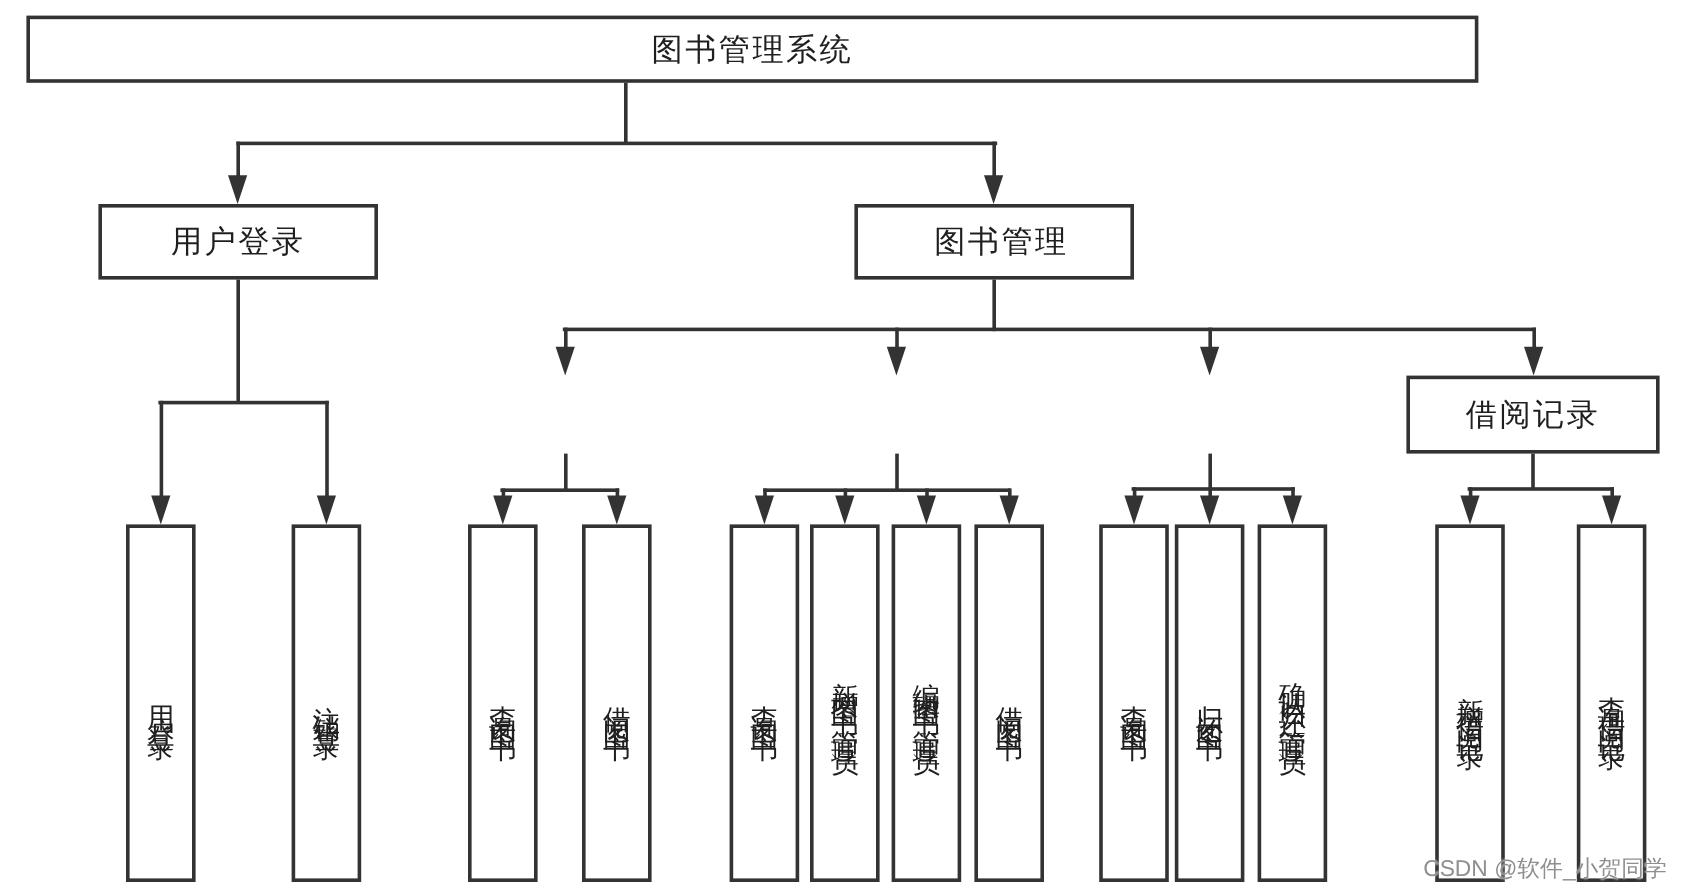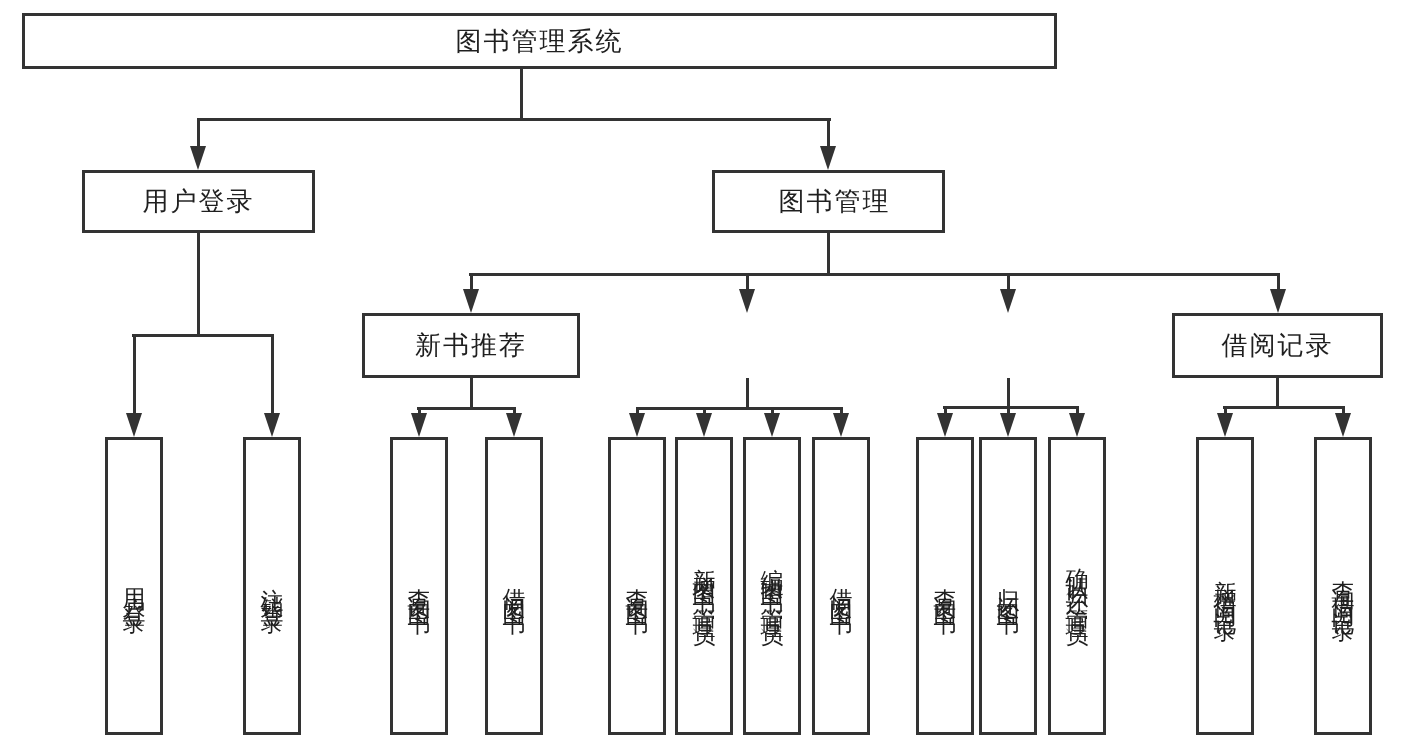--- a/index.html
+++ b/index.html
@@ -51,21 +51,21 @@
     color: #8f8f8f;
     white-space: nowrap;
     text-shadow: 0 0 2px #ffffff;
   }
 </style>
 </head>
 <body>
 
 <div class="canvas">
 
-  <div class="box hbox" style="left:22px; top:13px; width:1035px; height:56px;">图书管理系统</div>
+  <div class="box hbox" style="left:22px; top:13px; width:1210px; height:56px;">图书管理系统</div>
 
   <div class="v" style="left:520px; top:69px; height:51px;"></div>
   <div class="h" style="left:197px; top:118px; width:634px;"></div>
   <div class="v" style="left:197px; top:118px; height:40px;"></div>
   <div class="arr" style="left:190px; top:146px;"></div>
   <div class="v" style="left:827px; top:118px; height:40px;"></div>
   <div class="arr" style="left:820px; top:146px;"></div>
 
   <div class="box hbox" style="left:82px; top:170px; width:233px; height:63px;">用户登录</div>
   <div class="box hbox" style="left:712px; top:170px; width:233px; height:63px;padding-left:12px;">图书管理</div>
@@ -81,21 +81,20 @@
   <div class="h" style="left:469px; top:273px; width:811px;"></div>
   <div class="v" style="left:470px; top:273px; height:28px;"></div>
   <div class="arr" style="left:463px; top:289px;"></div>
   <div class="v" style="left:746px; top:273px; height:28px;"></div>
   <div class="arr" style="left:739px; top:289px;"></div>
   <div class="v" style="left:1007px; top:273px; height:28px;"></div>
   <div class="arr" style="left:1000px; top:289px;"></div>
   <div class="v" style="left:1277px; top:273px; height:28px;"></div>
   <div class="arr" style="left:1270px; top:289px;"></div>
 
-  <div class="box hbox" style="left:362px; top:313px; width:218px; height:65px;">新书推荐</div>
   <div class="box hbox" style="left:1172px; top:313px; width:211px; height:65px;">借阅记录</div>
 
   <div class="v" style="left:470px; top:378px; height:31px;"></div>
   <div class="h" style="left:417px; top:407px; width:99px;"></div>
   <div class="v" style="left:418px; top:407px; height:20px;"></div>
   <div class="arr" style="left:411px; top:413px;"></div>
   <div class="v" style="left:513px; top:407px; height:20px;"></div>
   <div class="arr" style="left:506px; top:413px;"></div>
 
   <div class="v" style="left:746px; top:378px; height:31px;"></div>
@@ -136,14 +135,15 @@
   <div class="box leaf" style="left:743px; top:437px; width:58px; height:298px;">编辑图书（管理员）</div>
   <div class="box leaf" style="left:812px; top:437px; width:58px; height:298px;">借阅图书</div>
 
   <div class="box leaf" style="left:916px; top:437px; width:58px; height:298px;">查询图书</div>
   <div class="box leaf" style="left:979px; top:437px; width:58px; height:298px;">归还图书</div>
   <div class="box leaf" style="left:1048px; top:437px; width:58px; height:298px;">确认归还（管理员）</div>
 
   <div class="box leaf" style="left:1196px; top:437px; width:58px; height:298px;">新增借阅记录</div>
   <div class="box leaf" style="left:1314px; top:437px; width:58px; height:298px;">查询借阅记录</div>
 
+  <div class="watermark">CSDN @软件_小贺同学</div>
 
 </div>
 
 </body></html>

